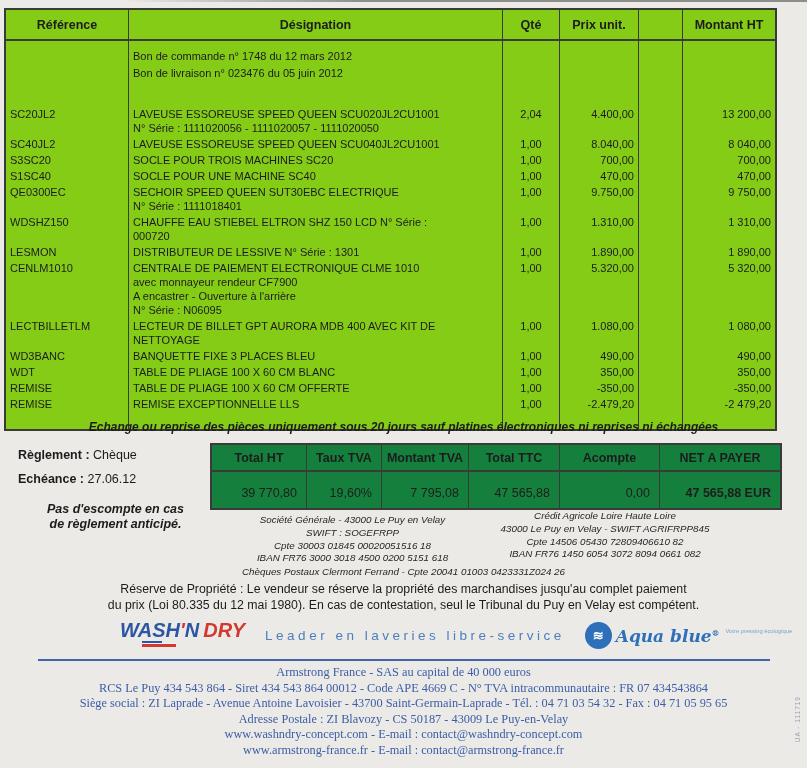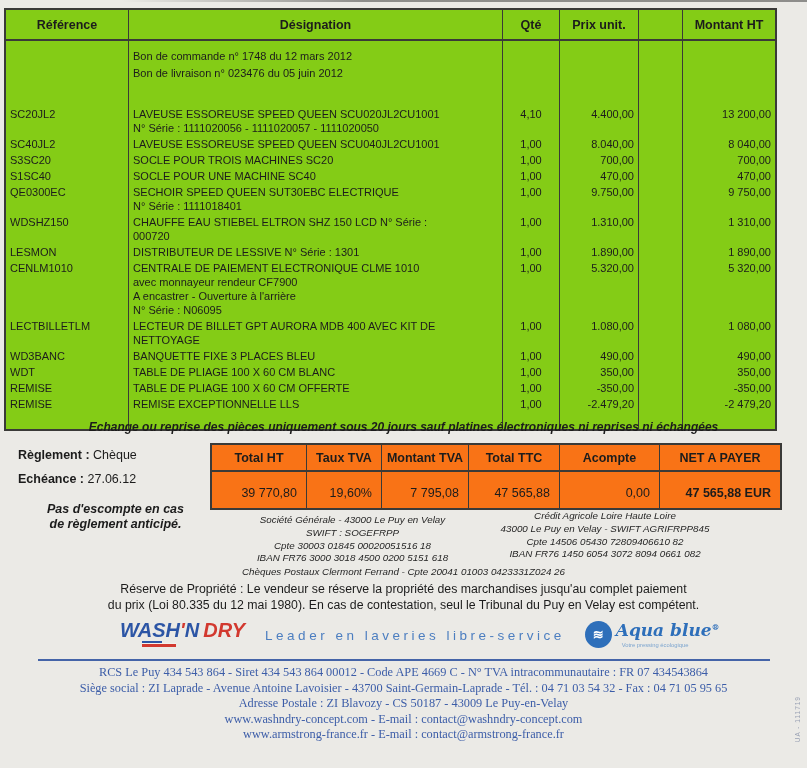--- a/index.html
+++ b/index.html
@@ -41,21 +41,21 @@
   
   .payment{position:absolute; left:18px; top:448px; width:195px; font-size:12.5px;}
   .payment .row{margin-bottom:10px;}
   .payment .lbl{font-weight:bold;}
   .payment .note{margin-top:16px; text-align:center; font-weight:bold; font-style:italic; line-height:15px;}
 
   
   .totals{
     position:absolute; left:210px; top:443px; width:568px;
     display:grid; grid-template-columns:95px 75px 87px 91px 100px 1fr;
-    border:2px solid #3a3a38; background:#f97316;
+    border:2px solid #3a3a38; background:#15803d;
   }
   .totals .th{
     font-weight:bold; font-size:12.5px; text-align:center;
     padding:6px 2px 5px; border-bottom:2px solid #3a3a38;
   }
   .totals .tv{
     font-size:12.5px; text-align:right; padding:14px 9px 8px;
   }
   .totals .tv.net{font-weight:bold;}
 
@@ -79,21 +79,21 @@
   .washndry .dry{color:var(--brand-red); margin-left:4px;text-align:center;}
   .stripes{margin-left:22px; margin-top:2px; width:34px; height:8px; display:flex; flex-direction:column;}
   .stripes i{display:block; height:2.2px;}
   .stripes i:nth-child(1){background:var(--brand-blue); width:60%;}
   .stripes i:nth-child(2){background:#f3f2ee; width:100%; height:1.2px;}
   .stripes i:nth-child(3){background:var(--brand-red); width:100%;}
   .slogan{font-size:13.5px; letter-spacing:3.5px; color:var(--slogan-blue); white-space:nowrap;}
   .aqua{display:flex; align-items:center; gap:4px;}
   .aqua-icon{width:27px; height:27px; border-radius:50%; background:var(--aqua-blue);
     color:#fff; font-size:13px; display:flex; align-items:center; justify-content:center; font-weight:bold;}
-  .aqua-textcol{display:flex; flex-direction:column; line-height:12px;}
+  .aqua-textcol{display:flex; flex-direction:row; line-height:12px;}
   .aqua-name{font-family:"DejaVu Serif", serif; font-style:italic; font-weight:bold;
     font-size:17px; color:var(--aqua-blue); line-height:16px;}
   .aqua-reg{font-size:8px; vertical-align:super;}
   .aqua-tag{font-size:5.8px; color:#7ba4cf; margin-left:6px;}
 
   .blue-rule{position:absolute; top:659px; left:38px; width:732px; height:2px; background:#4464a8;}
 
   
   .footer{position:absolute; top:665px; left:0; width:100%; text-align:center;
     font-family:"Liberation Serif", serif; color:var(--footer-blue);
@@ -116,21 +116,21 @@
     <div class="th bsep"></div>
     <div class="th">Montant HT</div>
 
   <div class="irow"><div class="cell c-ref bsep"></div><div class="cell c-des intro-des bsep">
           <div>Bon de commande n° 1748 du 12 mars 2012</div>
           <div>Bon de livraison n° 023476 du 05 juin 2012</div>
         </div><div class="cell c-qty bsep"></div><div class="cell c-unit bsep"></div><div class="cell c-tva bsep"></div><div class="cell c-amt"></div></div>
       <div class="irow"><div class="cell c-ref bsep">SC20JL2</div><div class="cell c-des bsep">
           <div>LAVEUSE ESSOREUSE SPEED QUEEN SCU020JL2CU1001</div>
           <div>N° Série : 1111020056 - 1111020057 - 1111020050</div>
-        </div><div class="cell c-qty bsep">4,10</div><div class="cell c-unit bsep">4.400,00</div><div class="cell c-tva bsep"></div><div class="cell c-amt">13 200,00</div></div>
+        </div><div class="cell c-qty bsep">2,04</div><div class="cell c-unit bsep">4.400,00</div><div class="cell c-tva bsep"></div><div class="cell c-amt">13 200,00</div></div>
       <div class="irow"><div class="cell c-ref bsep">SC40JL2</div><div class="cell c-des bsep">
           <div>LAVEUSE ESSOREUSE SPEED QUEEN SCU040JL2CU1001</div>
         </div><div class="cell c-qty bsep">1,00</div><div class="cell c-unit bsep">8.040,00</div><div class="cell c-tva bsep"></div><div class="cell c-amt">8 040,00</div></div>
       <div class="irow"><div class="cell c-ref bsep">S3SC20</div><div class="cell c-des bsep">
           <div>SOCLE POUR TROIS MACHINES SC20</div>
         </div><div class="cell c-qty bsep">1,00</div><div class="cell c-unit bsep">700,00</div><div class="cell c-tva bsep"></div><div class="cell c-amt">700,00</div></div>
       <div class="irow"><div class="cell c-ref bsep">S1SC40</div><div class="cell c-des bsep">
           <div>SOCLE POUR UNE MACHINE SC40</div>
         </div><div class="cell c-qty bsep">1,00</div><div class="cell c-unit bsep">470,00</div><div class="cell c-tva bsep"></div><div class="cell c-amt">470,00</div></div>
       <div class="irow"><div class="cell c-ref bsep">QE0300EC</div><div class="cell c-des bsep">
@@ -239,20 +239,21 @@
           <span class="aqua-name">Aqua blue</span><span class="aqua-name aqua-reg">®</span>
         </div>
         <div class="aqua-tag">Votre pressing écologique</div>
       </div>
     </div>
   </div>
 
   <div class="blue-rule"></div>
 
   <div class="footer">
+    <div>Armstrong France - SAS au capital de 40 000 euros</div>
     <div>RCS Le Puy 434 543 864 - Siret 434 543 864 00012 - Code APE 4669 C - N° TVA intracommunautaire : FR 07 434543864</div>
     <div>Siège social : ZI Laprade - Avenue Antoine Lavoisier - 43700 Saint-Germain-Laprade - Tél. : 04 71 03 54 32 - Fax : 04 71 05 95 65</div>
     <div>Adresse Postale : ZI Blavozy - CS 50187 - 43009 Le Puy-en-Velay</div>
     <div>www.washndry-concept.com - E-mail : contact@washndry-concept.com</div>
     <div>www.armstrong-france.fr - E-mail : contact@armstrong-france.fr</div>
   </div>
 
   <div class="side-note">UA - 111719</div>
 </div>
 

